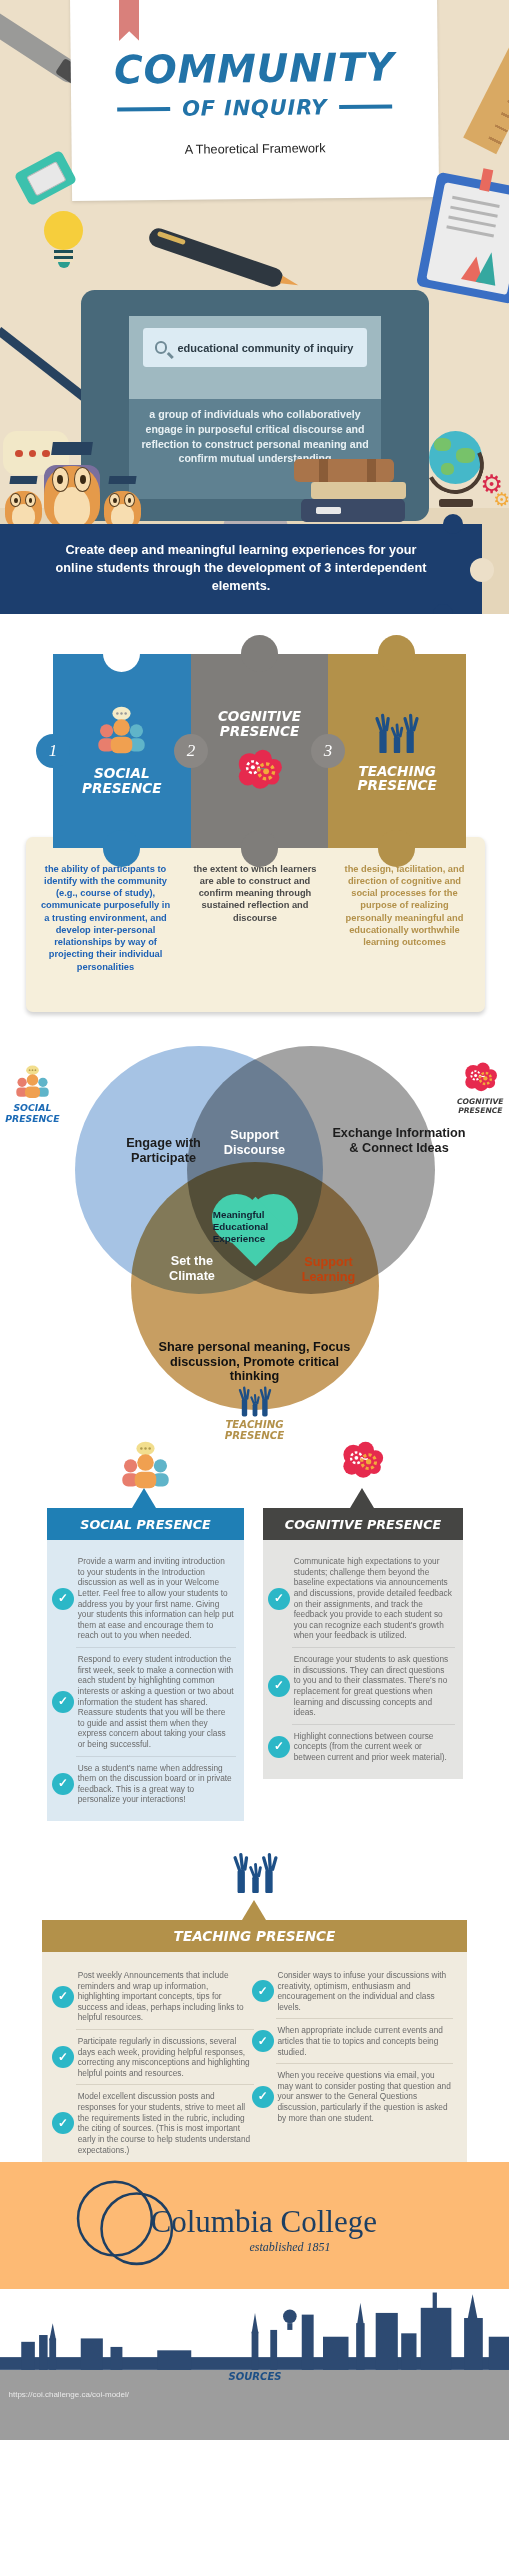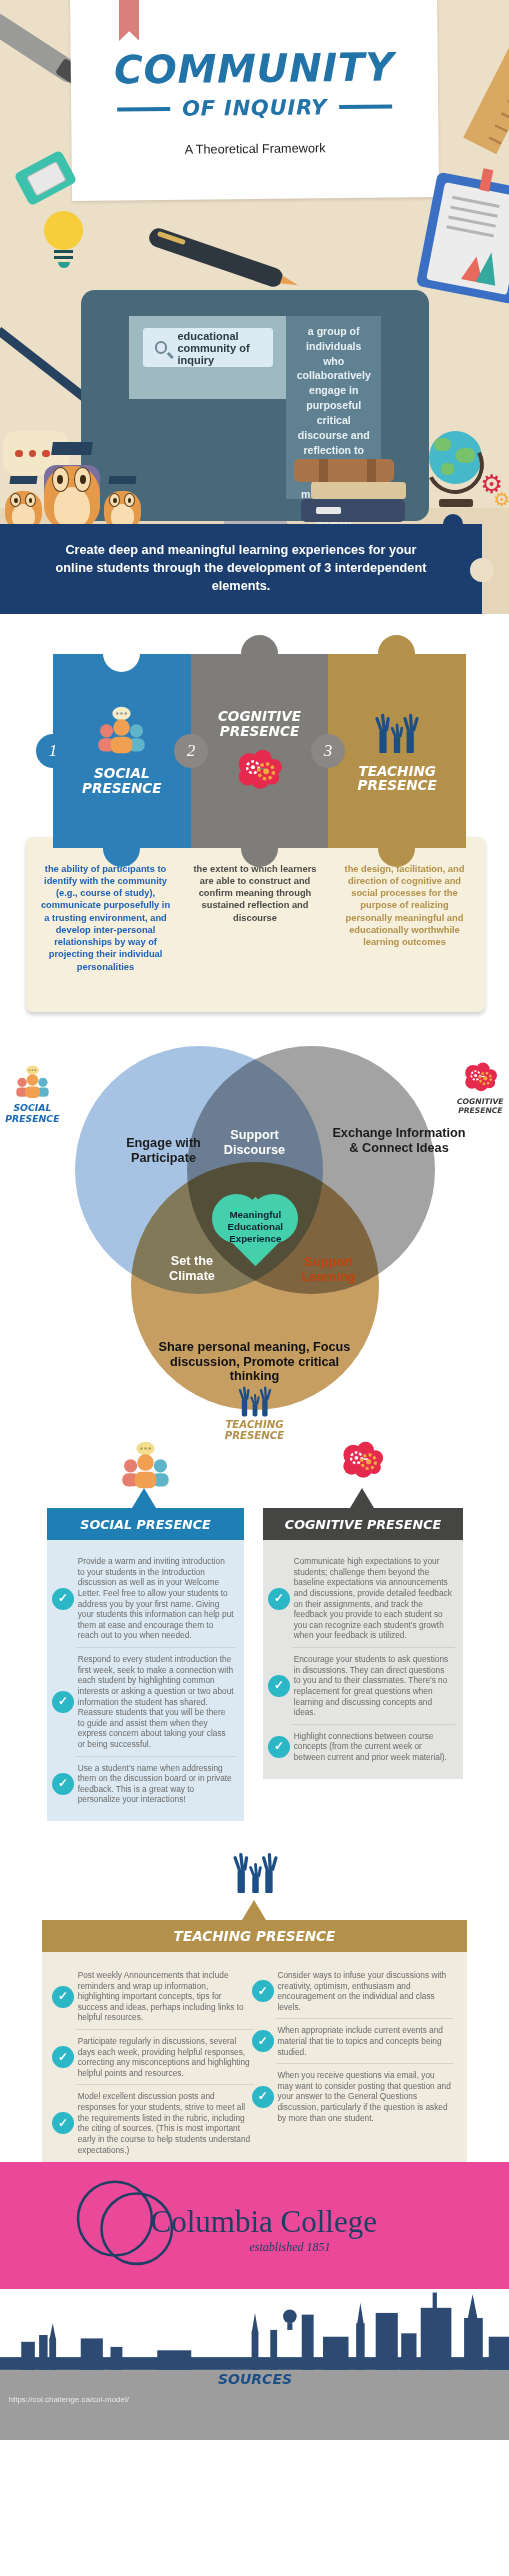--- a/index.html
+++ b/index.html
@@ -57,21 +57,21 @@
   .bk3{position:absolute;left:13.6px;top:40px;width:104px;height:23px;background:#3b4a66;border-radius:5.1px}
   .bk3:after{content:"";position:absolute;left:15.3px;top:7.6px;width:25.5px;height:7.6px;background:#e8e8e8;border-radius:1.7px}
   .globe{position:absolute;right:25.5px;top:431px;z-index:2;width:59px;height:85px}
   .globe .sph{position:absolute;left:3.4px;top:0;width:53px;height:53px;border-radius:50%;background:#45b8c9;overflow:hidden}
   .globe .sph i{position:absolute;background:#77c26a;border-radius:40%}
   .globe .arm{position:absolute;left:0;top:5.1px;width:58px;height:58px;border:4.2px solid #4a3b30;border-radius:50%;border-top-color:transparent;border-left-color:transparent;transform:rotate(18deg)}
   .globe .base{position:absolute;left:13.6px;top:68px;width:34px;height:7.6px;background:#4a3b30;border-radius:2.5px}
   .gear{position:absolute;z-index:2;font-family:"DejaVu Sans",sans-serif}
 
   .monitor{position:absolute;left:81px;top:290px;width:348px;height:231px;background:#48697a;border-radius:13.6px;z-index:1}
-  .mon-panel{position:absolute;left:48px;right:48px;top:25.5px;bottom:22px;display:flex;}
+  .mon-panel{position:absolute;left:48px;right:48px;top:25.5px;bottom:22px;display:flex;flex-direction:column}
   .srch{height:83px;background:#9fb9c1;padding:12.7px 13.6px}
   .sbox{height:39px;background:#dcebf3;border-radius:3.4px;display:flex;align-items:center;gap:10.2px;padding:0 12px}
   .mag{width:12.7px;height:12.7px;border:2.5px solid #6f8a96;border-radius:50%;position:relative;flex:0 0 auto}
   .mag:after{content:"";position:absolute;left:10.2px;top:10.2px;width:6.8px;height:2.5px;background:#6f8a96;transform:rotate(45deg)}
   .query{color:#2b3a44;font-weight:bold;font-size:11px}
   .defp{flex:1;background:#5f8191;color:#e9f1f4;font-size:10.6px;font-weight:bold;line-height:1.4;text-align:center;padding:8.5px 10.2px}
   .stand{position:absolute;left:219px;top:508px;width:73px;height:34px;background:#b7b0b4;clip-path:polygon(12% 0,88% 0,100% 100%,0 100%);z-index:0}
 
   .banner1{position:absolute;left:0;top:524px;width:482px;height:90px;background:#1c3e6e;z-index:4;display:flex;align-items:center;justify-content:center;padding:0 47px}
   .banner1 .txt{color:#fff;font-weight:bold;font-size:12.7px;line-height:1.4;text-align:center}
@@ -100,21 +100,21 @@
   .vc{position:absolute;width:248px;height:248px;border-radius:50%;mix-blend-mode:multiply}
   .vc1{left:75px;top:3.4px;background:#a6c3e4}
   .vc2{left:187px;top:3.4px;background:#a3a3a3}
   .vc3{left:131px;top:119px;background:#c79e62}
   .vlab{position:absolute;font-weight:bold;font-size:12.7px;line-height:1.15;text-align:center;z-index:2}
   .heart{position:absolute;left:206px;top:144px;width:99px;height:90px;z-index:2}
   .heart i{position:absolute;background:#44cfad}
   .heart .hl{width:49px;height:49px;border-radius:50%;left:6px;top:6.8px}
   .heart .hr{width:49px;height:49px;border-radius:50%;left:43px;top:6.8px}
   .heart .hb{width:49px;height:49px;left:24.6px;top:20.4px;transform:rotate(45deg)}
-  .heart span{position:absolute;left:6.8px;top:22px;width:85px;text-align:center;font-size:9.8px;font-weight:bold;color:#123;line-height:1.25;z-index:2}
+  .heart span{position:absolute;left:6.8px;top:22px;width:85px;text-align:left;font-size:9.8px;font-weight:bold;color:#123;line-height:1.25;z-index:2}
   .side-lab{position:absolute;z-index:2;text-align:center;font-weight:800;font-style:italic;font-family:"DejaVu Sans",sans-serif}
   .sl-soc{left:3.4px;top:22px;width:58px;color:#1b6ab5;font-size:9.3px}
   .sl-cog{right:1.7px;top:18.7px;width:56px;color:#3c3c3c;font-size:7.6px}
   .sl-tea{left:195px;top:340px;width:119px;color:#b3914a;font-size:10.2px}
 
   
   .sec-act{height:136px;background:#fff}
   .b2{position:absolute;left:25.5px;top:10.2px;width:459px;height:82px;background:#1c3e6e;border-radius:4.2px;display:flex;align-items:center;justify-content:center;padding:0 42px}
   .b2 span{color:#fff;font-weight:bold;font-size:16px;line-height:1.35;text-align:center}
   .b2 .nt{position:absolute;left:36px;top:-9.3px;width:18.7px;height:18.7px;border-radius:50%;background:#1c3e6e}
@@ -141,28 +141,28 @@
   
   .sec-teach{height:340px;background:#fff}
   .th-icon{position:absolute;left:231px;top:25.5px}
   .ptr3{position:absolute;left:242px;top:78px;width:0;height:0;border-left:12.7px solid transparent;border-right:12.7px solid transparent;border-bottom:20.4px solid #b3914a}
   .thead{position:absolute;left:42px;top:98px;width:425px;height:32px;background:#b3914a;display:flex;align-items:center;justify-content:center;color:#fff;font-weight:800;font-style:italic;font-size:13.6px;font-family:"DejaVu Sans",sans-serif}
   .tbody{position:absolute;left:42px;top:130px;width:425px;background:#f0ebdf;display:flex;gap:22px;padding:12px 13.6px 13.6px 34px}
   .tcol{flex:1;font-size:8.3px;color:#6b6b6b;line-height:1.28}
   .tcol .item + .item{border-top:0.8px solid #d8d2c4}
 
   
-  .sec-logo{height:127px;background:#ec4899;display:flex;align-items:center;justify-content:center}
+  .sec-logo{height:127px;background:#fdba74;display:flex;align-items:center;justify-content:center}
   .logo{position:relative;width:365px;height:102px}
   .logo svg{position:absolute;left:0;top:0}
   .lname{position:absolute;left:78px;top:29px;font-family:"Liberation Serif",serif;font-size:31px;color:#1d3f63;white-space:nowrap}
   .ltag{position:absolute;left:177px;top:65px;font-family:"Liberation Serif",serif;font-style:italic;font-size:12px;color:#1d3f63}
   .sec-sky{height:81px;background:#fff}
   .sources{height:70px;background:#9d9d9d;padding:0.8px 8.5px 0}
-  .src-t{text-align:center;color:#1d4f86;font-weight:800;font-style:italic;font-size:14px;font-family:"DejaVu Sans",sans-serif}
+  .src-t{text-align:center;color:#1d4f86;font-weight:800;font-style:italic;font-size:10px;font-family:"DejaVu Sans",sans-serif}
   .src-c{color:#e9e9e9;font-size:8px;line-height:1.3;margin-top:1.7px;padding-left:1.7px}
   .src-u{color:#e9e9e9;font-size:8px;margin-top:8.5px}
 </style>
 </head>
 <body>
 
 <div class="page">
 
   <section class="hero">
     <div class="desk2"></div>
@@ -455,21 +455,21 @@
     <span class="ptr3"></span>
     <div class="thead">TEACHING PRESENCE</div>
     <div class="tbody">
       <div class="tcol">
         <div class="item"><span class="chk">✓</span><span>Post weekly Announcements that include reminders and wrap up information, highlighting important concepts, tips for success and ideas, perhaps including links to helpful resources.</span></div>
         <div class="item"><span class="chk">✓</span><span>Participate regularly in discussions, several days each week, providing helpful responses, correcting any misconceptions and highlighting helpful points and resources.</span></div>
         <div class="item"><span class="chk">✓</span><span>Model excellent discussion posts and responses for your students, strive to meet all the requirements listed in the rubric, including the citing of sources. (This is most important early in the course to help students understand expectations.)</span></div>
       </div>
       <div class="tcol">
         <div class="item"><span class="chk">✓</span><span>Consider ways to infuse your discussions with creativity, optimism, enthusiasm and encouragement on the individual and class levels.</span></div>
-        <div class="item"><span class="chk">✓</span><span>When appropriate include current events and material that tie to topics and concepts being studied.</span></div>
+        <div class="item"><span class="chk">✓</span><span>When appropriate include current events and articles that tie to topics and concepts being studied.</span></div>
         <div class="item"><span class="chk">✓</span><span>When you receive questions via email, you may want to consider posting that question and your answer to the General Questions discussion, particularly if the question is asked by more than one student.</span></div>
       </div>
     </div>
   </section>
 
   <section class="sec-logo">
     <div class="logo">
       <svg viewBox="0 0 130 115" width="109">
         <g fill="none" stroke="#1d3f63" stroke-width="3">
           <circle cx="50" cy="52" r="44"></circle>

